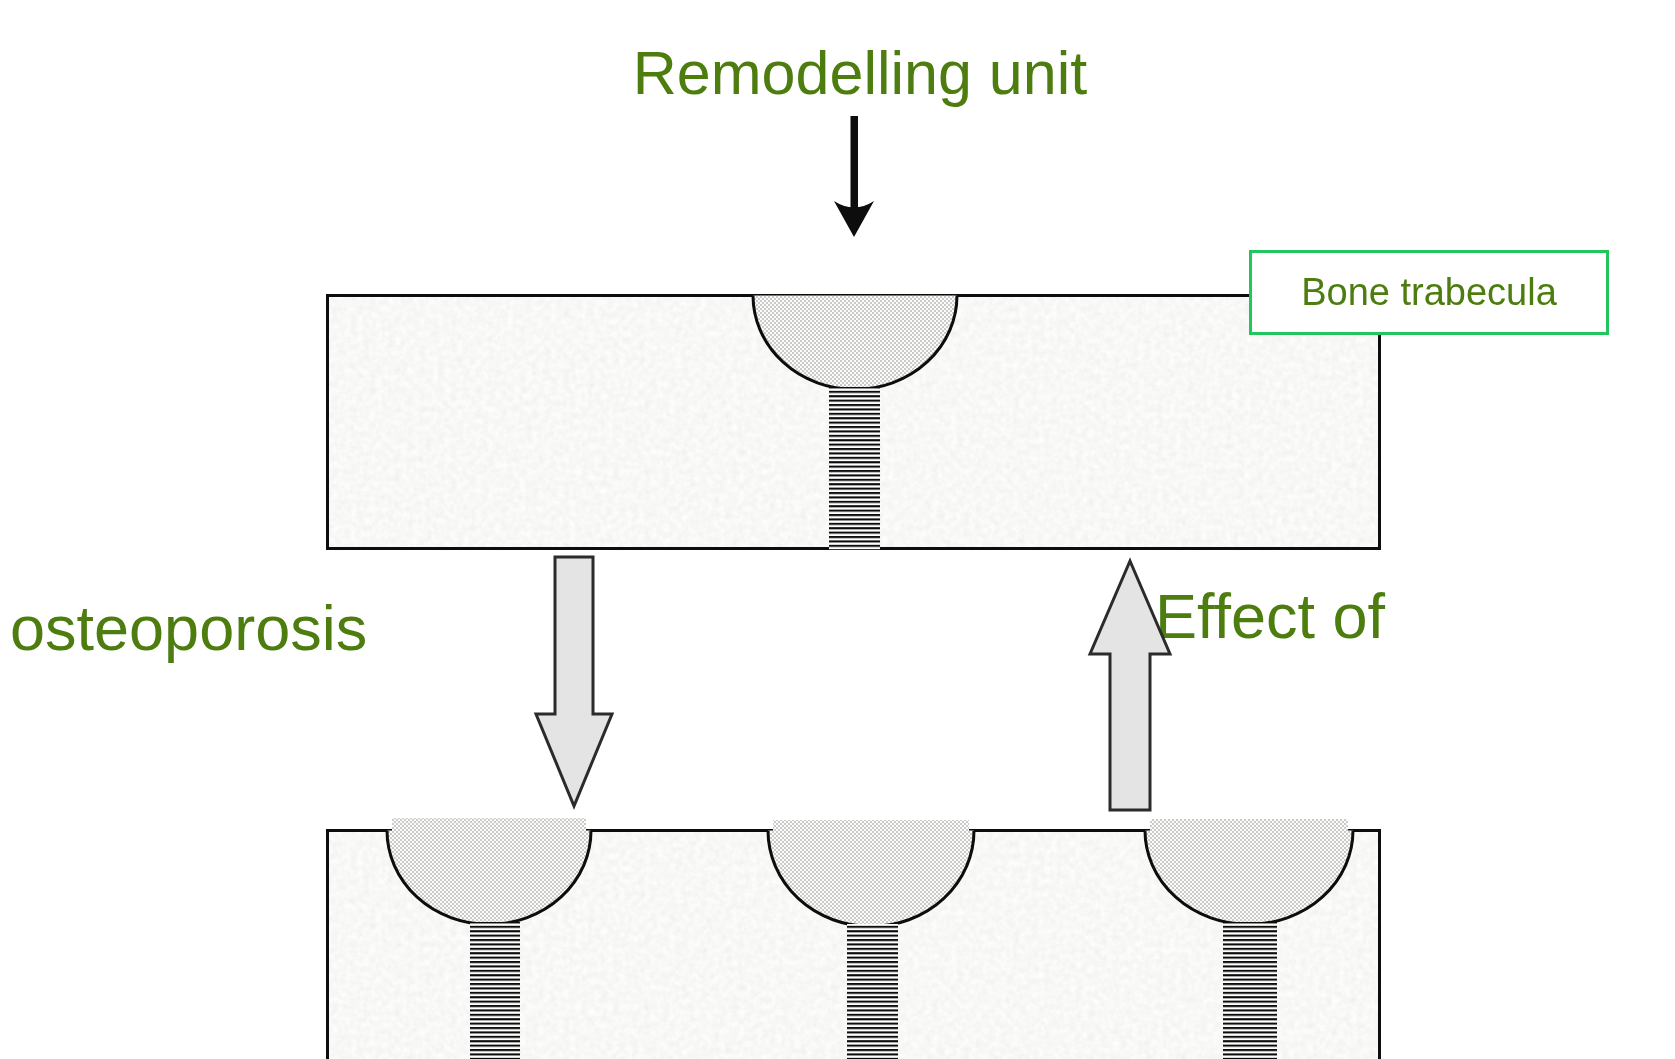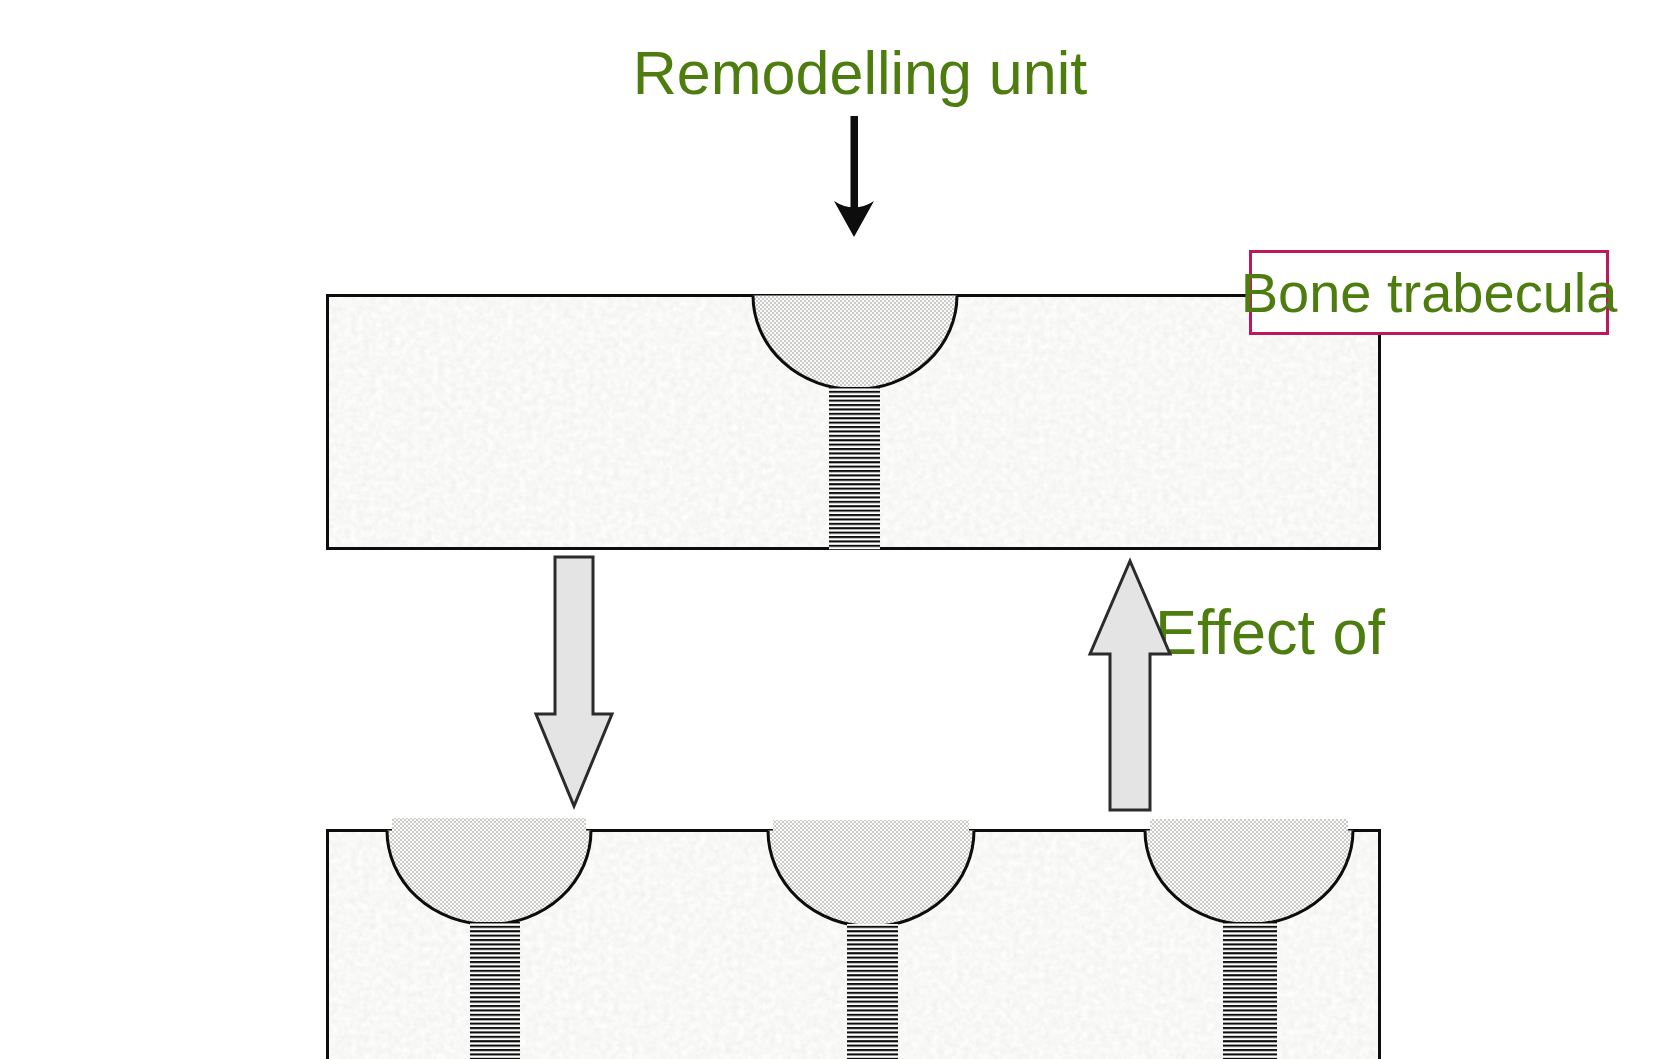--- a/index.html
+++ b/index.html
@@ -16,26 +16,26 @@
   svg{overflow:visible;display:block;}
   .title{
     left:535px;top:9px;width:650px;
     font-size:61px;line-height:64px;
     text-align:center;white-space:nowrap;
   }
   .caption{
     font-size:63px;line-height:82px;white-space:nowrap;
   }
   .caption-left{left:10px;top:555px;}
-  .caption-right{left:1155px;top:559px;text-align:center;}
+  .caption-right{left:1155px;top:543px;text-align:center;}
   .bone-label-box{
     left:1249px;top:218px;width:354px;height:79px;
-    background:#ffffff;border:3px solid #be185d;
+    background:#ffffff;border:3px solid #22c55e;
     display:flex;align-items:center;justify-content:center;
-    font-size:56px;white-space:nowrap;
+    font-size:38px;white-space:nowrap;
     z-index:5;
   }
   .trabecula{z-index:1;}
   .arrow-layer{z-index:2;}
 </style>
 </head>
 <body>
 
 <div class="canvas">
 
@@ -91,20 +91,21 @@
     </svg>
   </div>
 
   <div class="abs arrow-layer" style="left:1088px;top:527px">
     <svg width="84" height="253" viewBox="0 0 84 253">
       <polygon points="42,2 82,95 62,95 62,251 22,251 22,95 2,95" fill="#e4e4e4" stroke="#2b2b2b" stroke-width="3" stroke-linejoin="miter"></polygon>
     </svg>
   </div>
 
   <div class="abs caption caption-left">
+    <div>osteoporosis</div>
   </div>
 
   <div class="abs caption caption-right">
     <div>Effect of</div>
   </div>
 
   <div class="abs trabecula" style="left:326px;top:797px">
     <svg width="1055" height="253" viewBox="0 0 1055 253">
       <rect x="2" y="2" width="1051" height="249" filter="url(#boneNoise)"></rect>
       <rect x="1.5" y="1.5" width="1052" height="250" fill="none" stroke="#0d0d0d" stroke-width="3"></rect>

